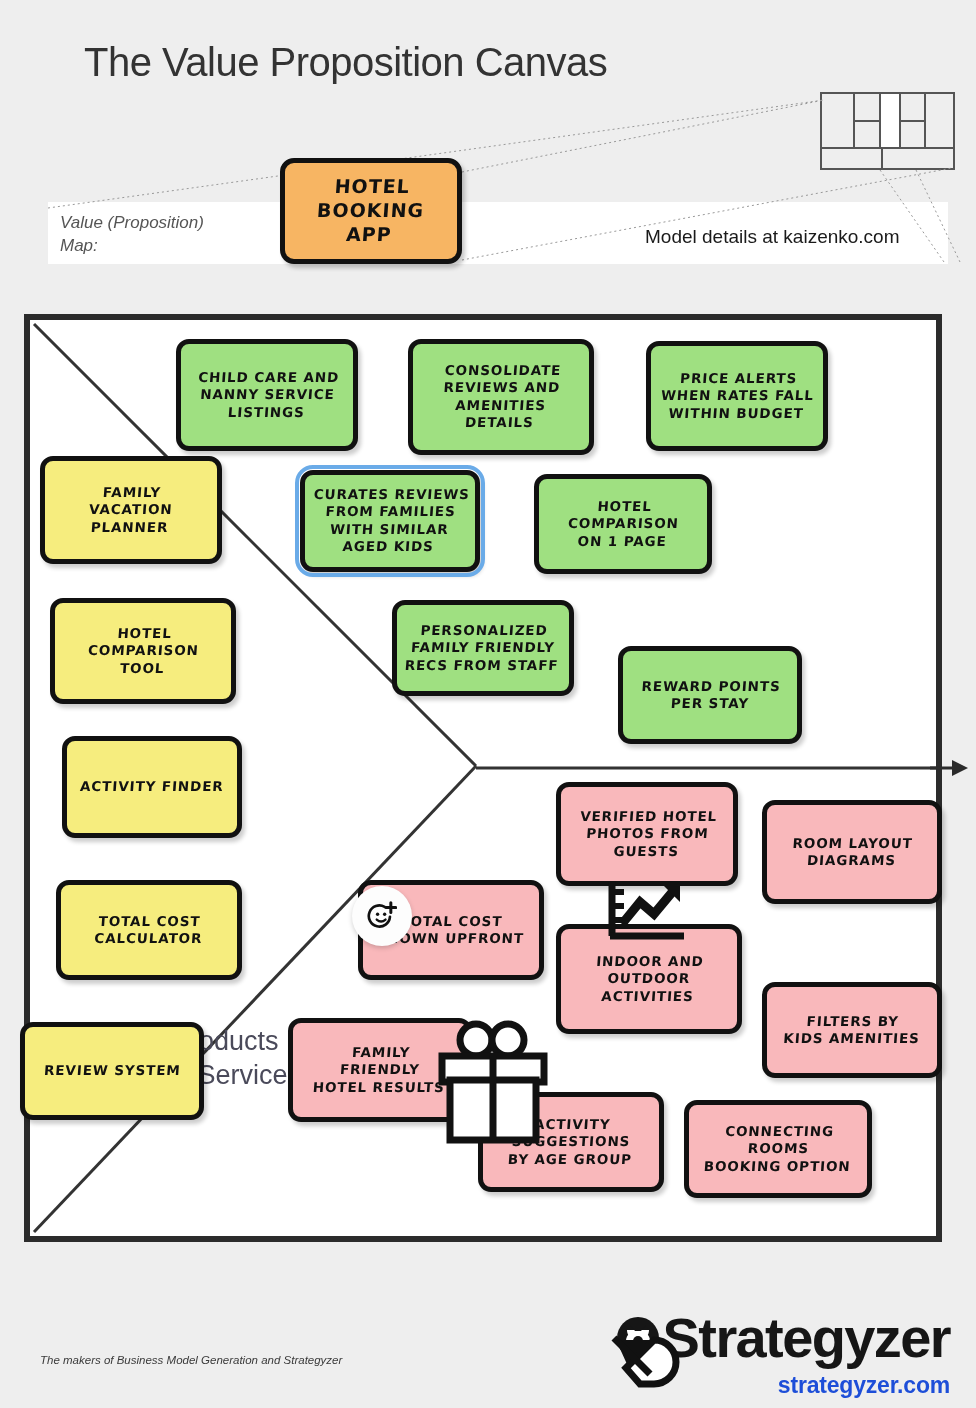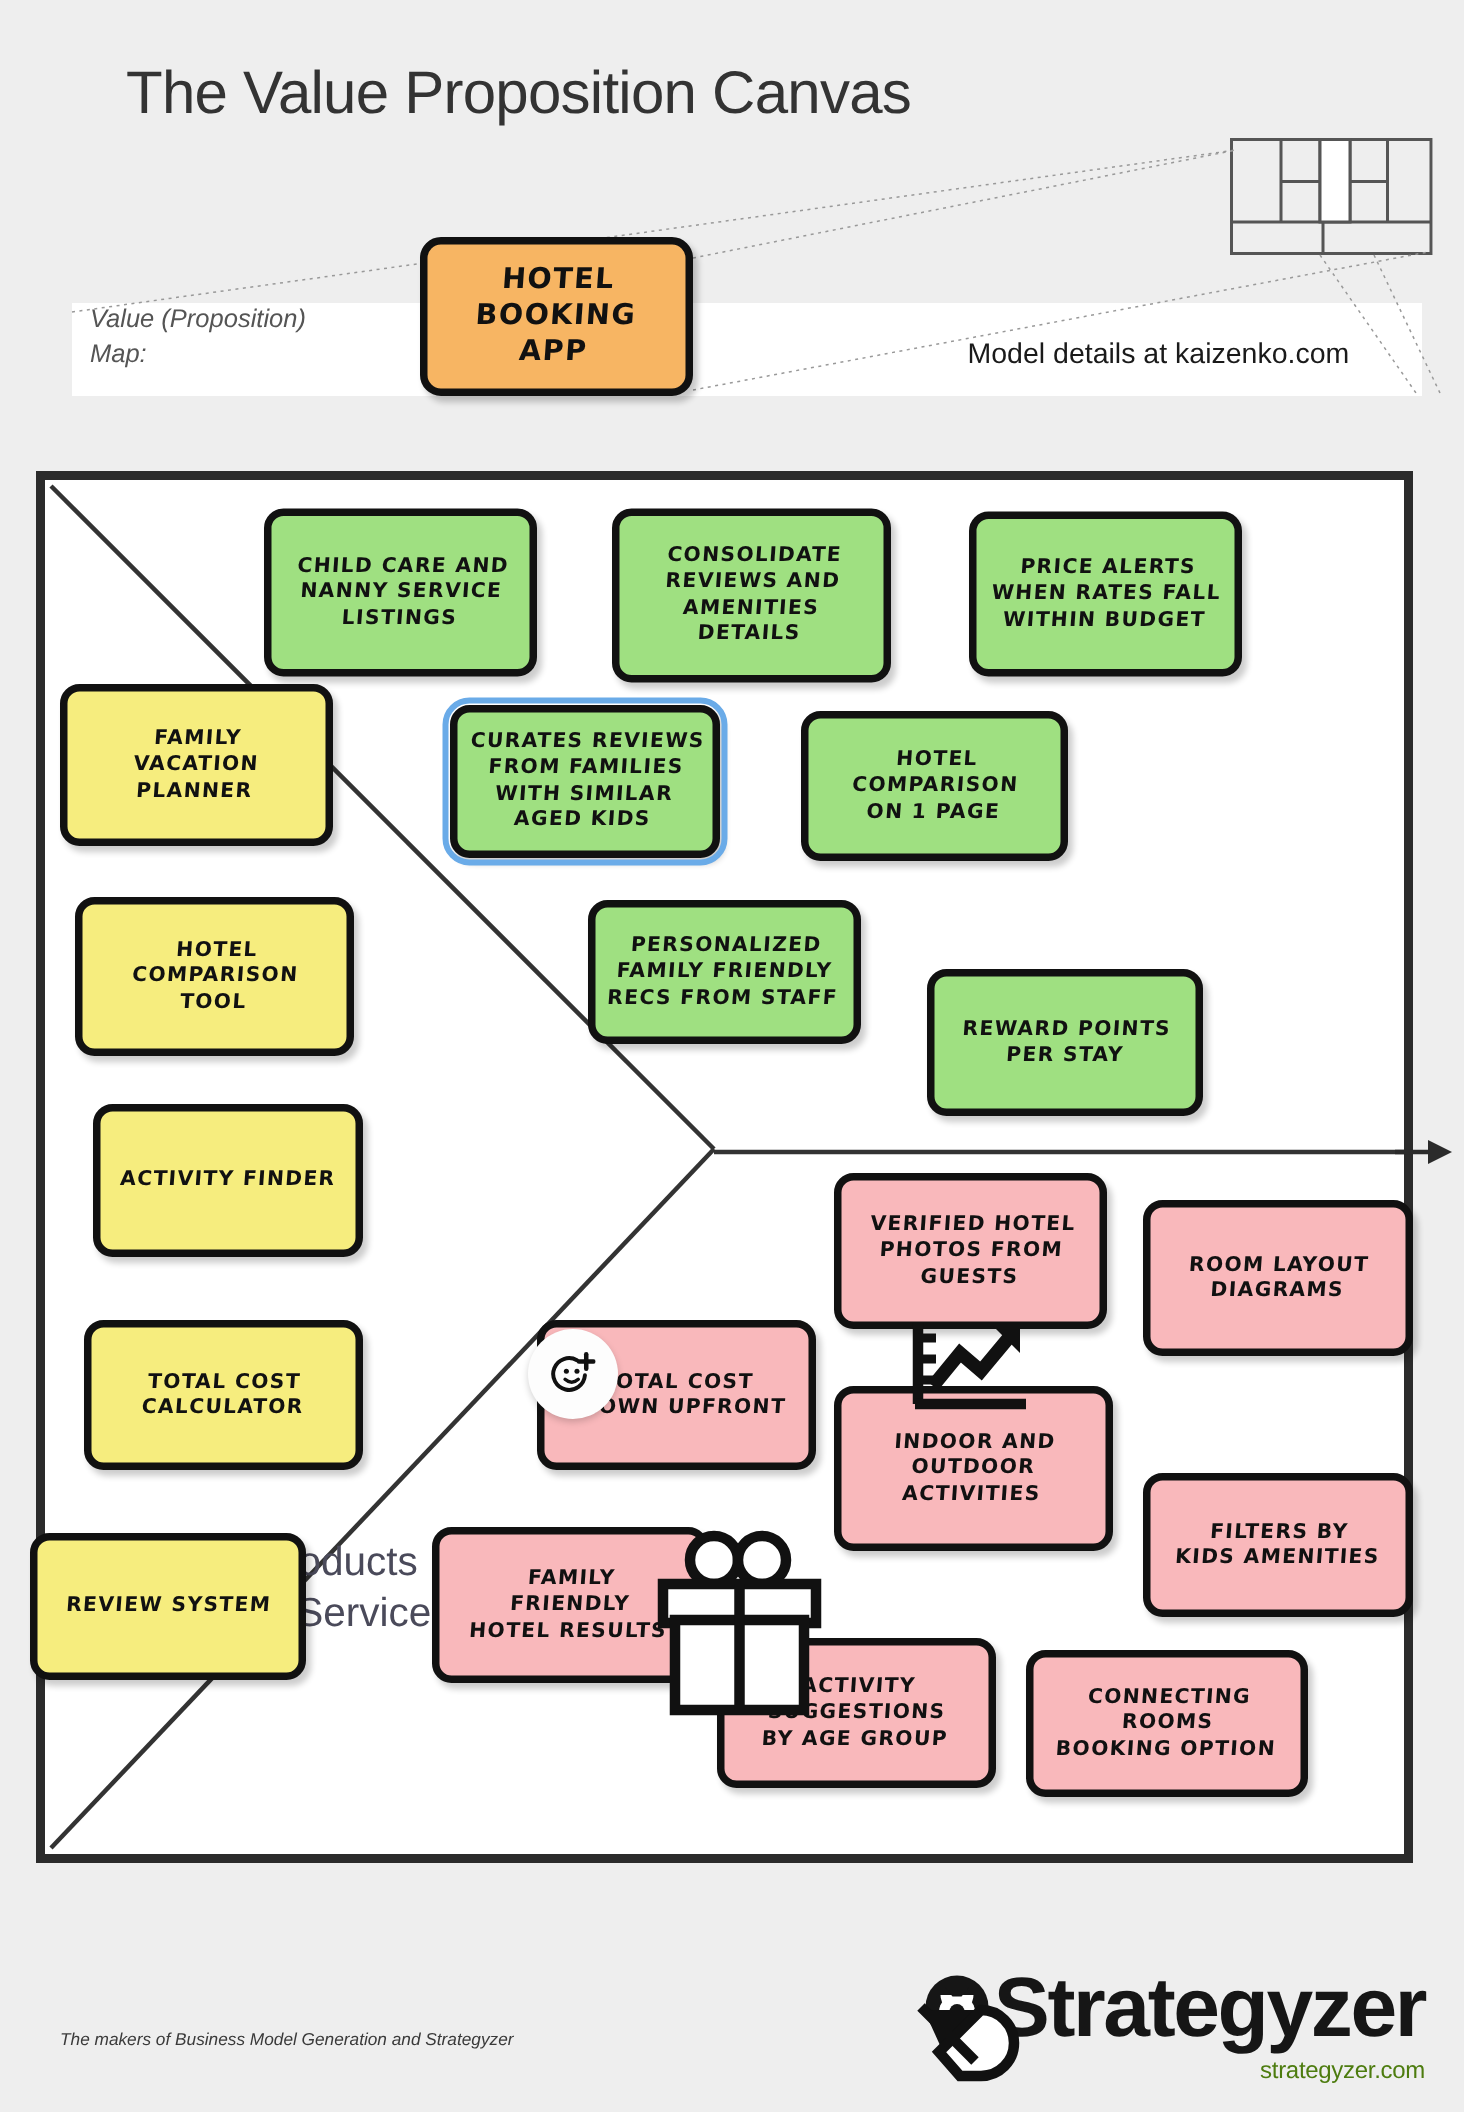--- a/index.html
+++ b/index.html
@@ -32,21 +32,21 @@
     left: 48px;
     top: 202px;
     width: 900px;
     height: 62px;
     background: #ffffff;
   }
 
   #vpmap-label {
     position: absolute;
     left: 60px;
-    top: 202px;
+    top: 212px;
     font-size: 17px;
     font-style: italic;
     color: #555555;
     line-height: 1.35;
     white-space: pre-line;
   }
 
   #more-details {
     position: absolute;
     left: 645px;
@@ -189,24 +189,25 @@
   }
   #brand-row { display: flex; align-items: center; justify-content: flex-end; gap: 2px; }
   #brand-name {
     font-size: 56px;
     font-weight: 700;
     letter-spacing: -1.6px;
     color: #161616;
     line-height: 1;
   }
   #brand-url {
-    font-size: 16px;
-    color: #4d7c0f;
+    font-size: 23px;
+    color: #1d4ed8;
     margin-top: 6px;
     letter-spacing: -0.2px;
+    font-weight: bold;
   }
 </style>
 </head>
 <body>
 
 <div id="page-title">The Value Proposition Canvas</div>
 
 <svg id="leader-lines">
   <line x1="48" y1="208" x2="824" y2="100" stroke="#999" stroke-width="1" stroke-dasharray="2,3"></line>
   <line x1="462" y1="172" x2="824" y2="100" stroke="#999" stroke-width="1" stroke-dasharray="2,3"></line>

